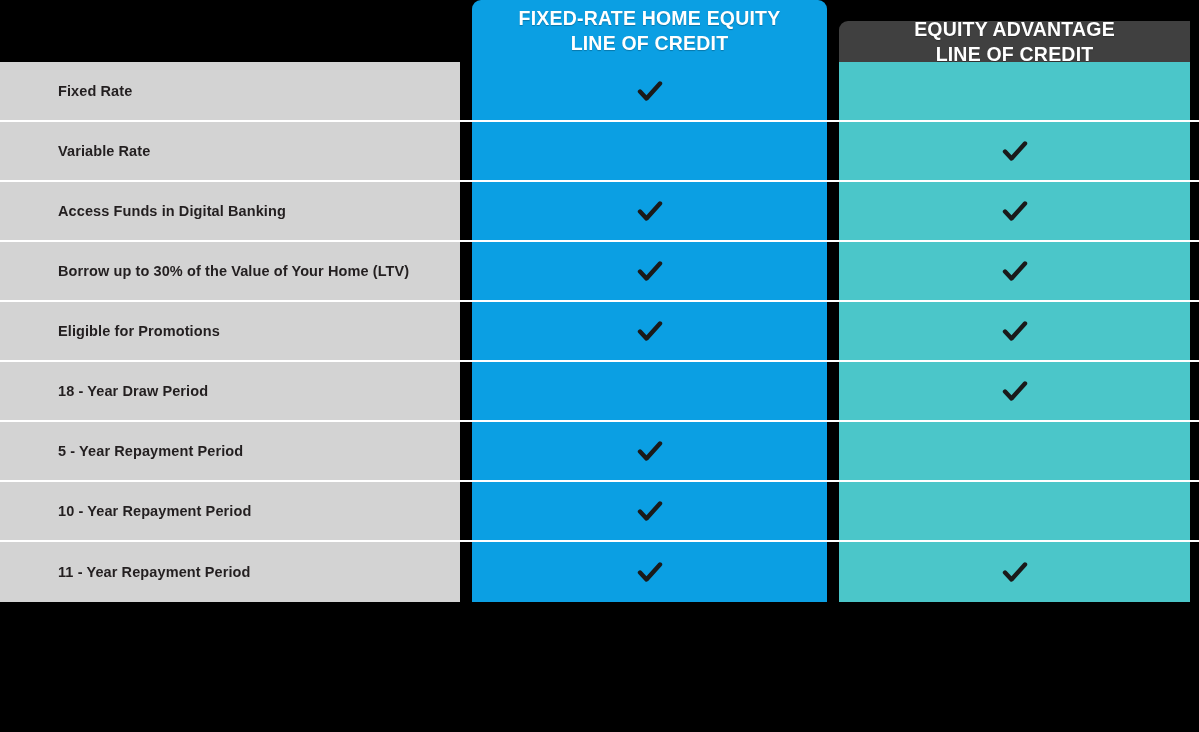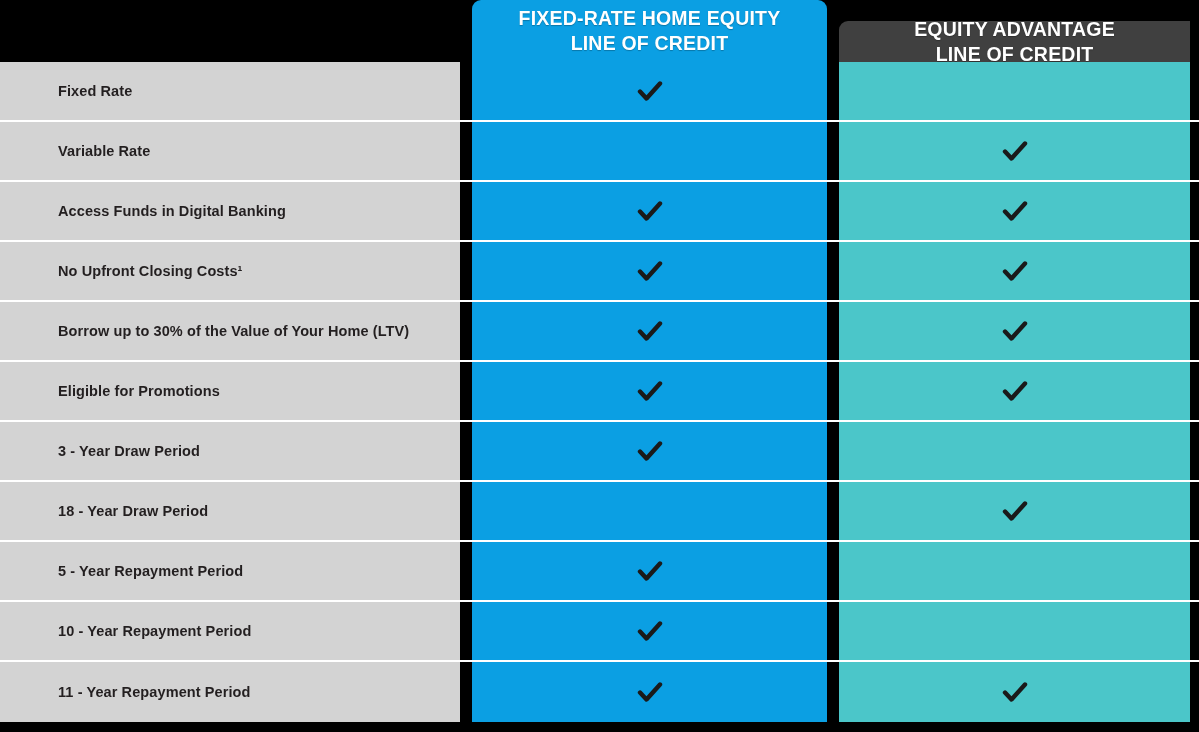--- a/index.html
+++ b/index.html
@@ -194,39 +194,20 @@
         <div class="cell-gap"></div>
         <div class="value-cell equity-adv">
           <span class="check">
             <svg width="26" height="26" viewBox="0 0 26 26">
               <path d="M3 13.5 L9.5 20.5 L23 5.5" fill="none" stroke="#1a1a1a" stroke-width="4.4" stroke-linecap="round" stroke-linejoin="round"></path>
             </svg>
           </span>
         </div>
       </div>
       <div class="row">
-        <div class="feature-cell">No Upfront Closing Costs¹</div>
-        <div class="cell-gap"></div>
-        <div class="value-cell fixed-rate">
-          <span class="check">
-            <svg width="26" height="26" viewBox="0 0 26 26">
-              <path d="M3 13.5 L9.5 20.5 L23 5.5" fill="none" stroke="#1a1a1a" stroke-width="4.4" stroke-linecap="round" stroke-linejoin="round"></path>
-            </svg>
-          </span>
-        </div>
-        <div class="cell-gap"></div>
-        <div class="value-cell equity-adv">
-          <span class="check">
-            <svg width="26" height="26" viewBox="0 0 26 26">
-              <path d="M3 13.5 L9.5 20.5 L23 5.5" fill="none" stroke="#1a1a1a" stroke-width="4.4" stroke-linecap="round" stroke-linejoin="round"></path>
-            </svg>
-          </span>
-        </div>
-      </div>
-      <div class="row">
         <div class="feature-cell">Borrow up to 30% of the Value of Your Home (LTV)</div>
         <div class="cell-gap"></div>
         <div class="value-cell fixed-rate">
           <span class="check">
             <svg width="26" height="26" viewBox="0 0 26 26">
               <path d="M3 13.5 L9.5 20.5 L23 5.5" fill="none" stroke="#1a1a1a" stroke-width="4.4" stroke-linecap="round" stroke-linejoin="round"></path>
             </svg>
           </span>
         </div>
         <div class="cell-gap"></div>
@@ -251,35 +232,20 @@
         <div class="cell-gap"></div>
         <div class="value-cell equity-adv">
           <span class="check">
             <svg width="26" height="26" viewBox="0 0 26 26">
               <path d="M3 13.5 L9.5 20.5 L23 5.5" fill="none" stroke="#1a1a1a" stroke-width="4.4" stroke-linecap="round" stroke-linejoin="round"></path>
             </svg>
           </span>
         </div>
       </div>
       <div class="row">
-        <div class="feature-cell">3 - Year Draw Period</div>
-        <div class="cell-gap"></div>
-        <div class="value-cell fixed-rate">
-          <span class="check">
-            <svg width="26" height="26" viewBox="0 0 26 26">
-              <path d="M3 13.5 L9.5 20.5 L23 5.5" fill="none" stroke="#1a1a1a" stroke-width="4.4" stroke-linecap="round" stroke-linejoin="round"></path>
-            </svg>
-          </span>
-        </div>
-        <div class="cell-gap"></div>
-        <div class="value-cell equity-adv">
-          <span class="empty-mark"></span>
-        </div>
-      </div>
-      <div class="row">
         <div class="feature-cell">18 - Year Draw Period</div>
         <div class="cell-gap"></div>
         <div class="value-cell fixed-rate">
           <span class="empty-mark"></span>
         </div>
         <div class="cell-gap"></div>
         <div class="value-cell equity-adv">
           <span class="check">
             <svg width="26" height="26" viewBox="0 0 26 26">
               <path d="M3 13.5 L9.5 20.5 L23 5.5" fill="none" stroke="#1a1a1a" stroke-width="4.4" stroke-linecap="round" stroke-linejoin="round"></path>

